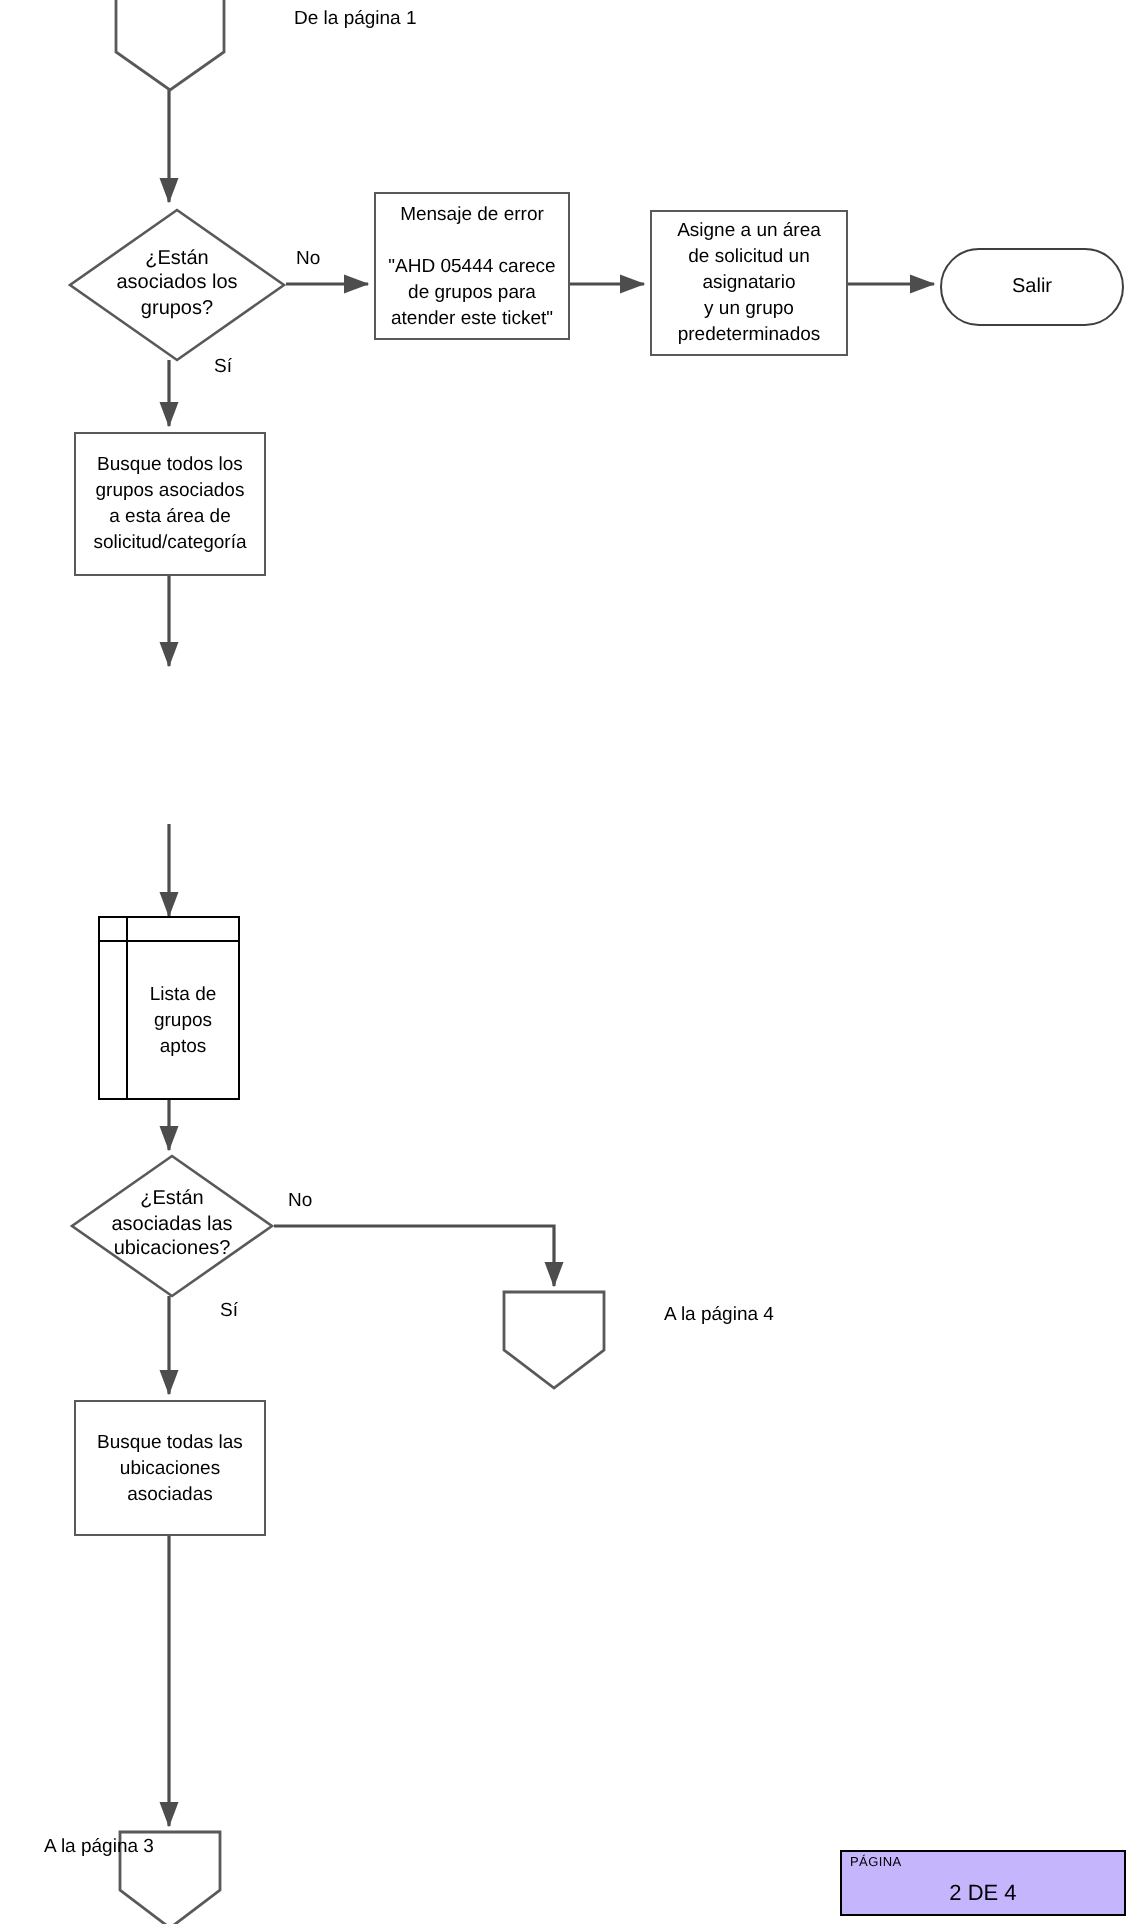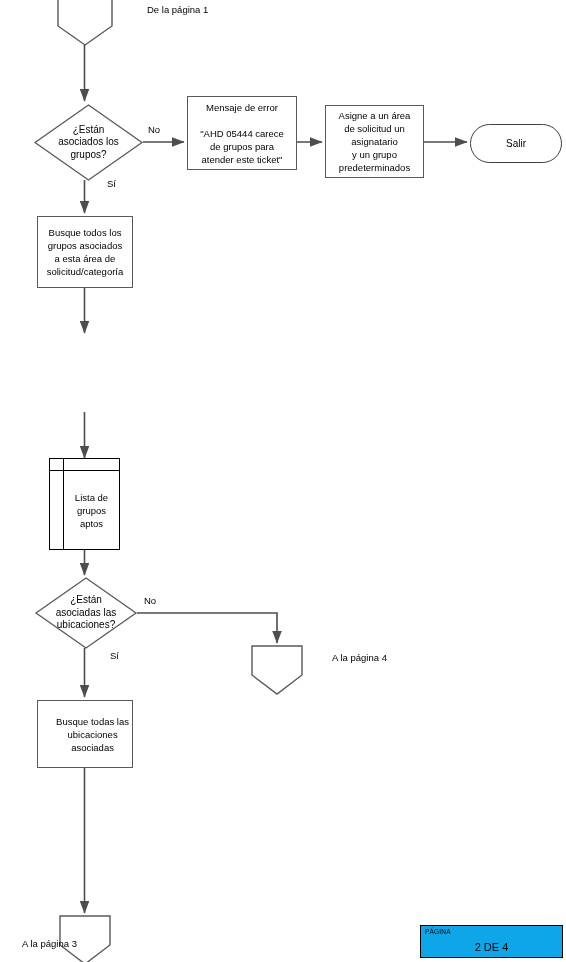--- a/index.html
+++ b/index.html
@@ -110,21 +110,21 @@
   }
   .note {
     position: absolute;
     font-size: 9.5px;
     white-space: nowrap;
     padding-left: 20px;
   }
   .pagebox {
     position: absolute;
     border: 1px solid #000000;
-    background: #0ea5e9;
+    background: #c4b5fd;
     box-sizing: border-box;
   }
   .pagebox .cap {
     position: absolute;
     left: 4px;
     top: 2px;
     font-size: 6.5px;
     letter-spacing: 0.2px;
   }
   .pagebox .val {
@@ -185,21 +185,21 @@
     <svg width="109" height="77" viewBox="0 0 109 77">
       <path d="M54.5,1 L108,38.5 L54.5,76 L1,38.5 Z" fill="#ffffff" stroke="#595959" stroke-width="1.3"></path>
     </svg>
     <div class="diamond-label ml">¿Están
 asociados los
 grupos?</div>
   </div>
   <div class="edge-label" style="left:148px; top:124px;">No</div>
   <div class="edge-label" style="left:107px; top:178px;">Sí</div>
 
-  <div class="node proc" style="left:187px; top:96px; width:110px; height:74px;">
+  <div class="node proc" style="left:187px; top:96px; width:98px; height:74px;">
     <div class="txt ml">Mensaje de error
 
 "AHD 05444 carece
 de grupos para
 atender este ticket"</div>
   </div>
 
   <div class="node proc" style="left:325px; top:105px; width:99px; height:73px;">
     <div class="txt ml">Asigne a un área
 de solicitud un
@@ -239,31 +239,31 @@
   <div class="edge-label" style="left:144px; top:595px;">No</div>
   <div class="edge-label" style="left:110px; top:650px;">Sí</div>
 
   <div class="conn-wrap" style="left:251px; top:645px;">
     <svg width="52" height="50" viewBox="0 0 52 50">
       <path d="M1,1 L51,1 L51,30 L26,49 L1,30 Z" fill="#ffffff" stroke="#595959" stroke-width="1.4"></path>
     </svg>
   </div>
   <div class="note" style="left:312px; top:652px;">A la página 4</div>
 
-  <div class="node proc" style="left:37px; top:700px; width:96px; height:68px;justify-content:flex-end;">
+  <div class="node proc" style="left:37px; top:700px; width:96px; height:68px;">
     <div class="txt ml">Busque todas las
 ubicaciones
 asociadas</div>
   </div>
 
   <div class="conn-wrap" style="left:59px; top:915px;">
     <svg width="52" height="50" viewBox="0 0 52 50">
       <path d="M1,1 L51,1 L51,30 L26,49 L1,30 Z" fill="#ffffff" stroke="#595959" stroke-width="1.4"></path>
     </svg>
   </div>
-  <div class="note" style="left:2px; top:918px;margin-top:20px;">A la página 3</div>
+  <div class="note" style="left:2px; top:918px;">A la página 3</div>
 
   <div class="pagebox" style="left:420px; top:925px; width:143px; height:33px;">
     <div class="cap">PÁGINA</div>
     <div class="val">2 DE 4</div>
   </div>
 
 </div>
 
 </body></html>

